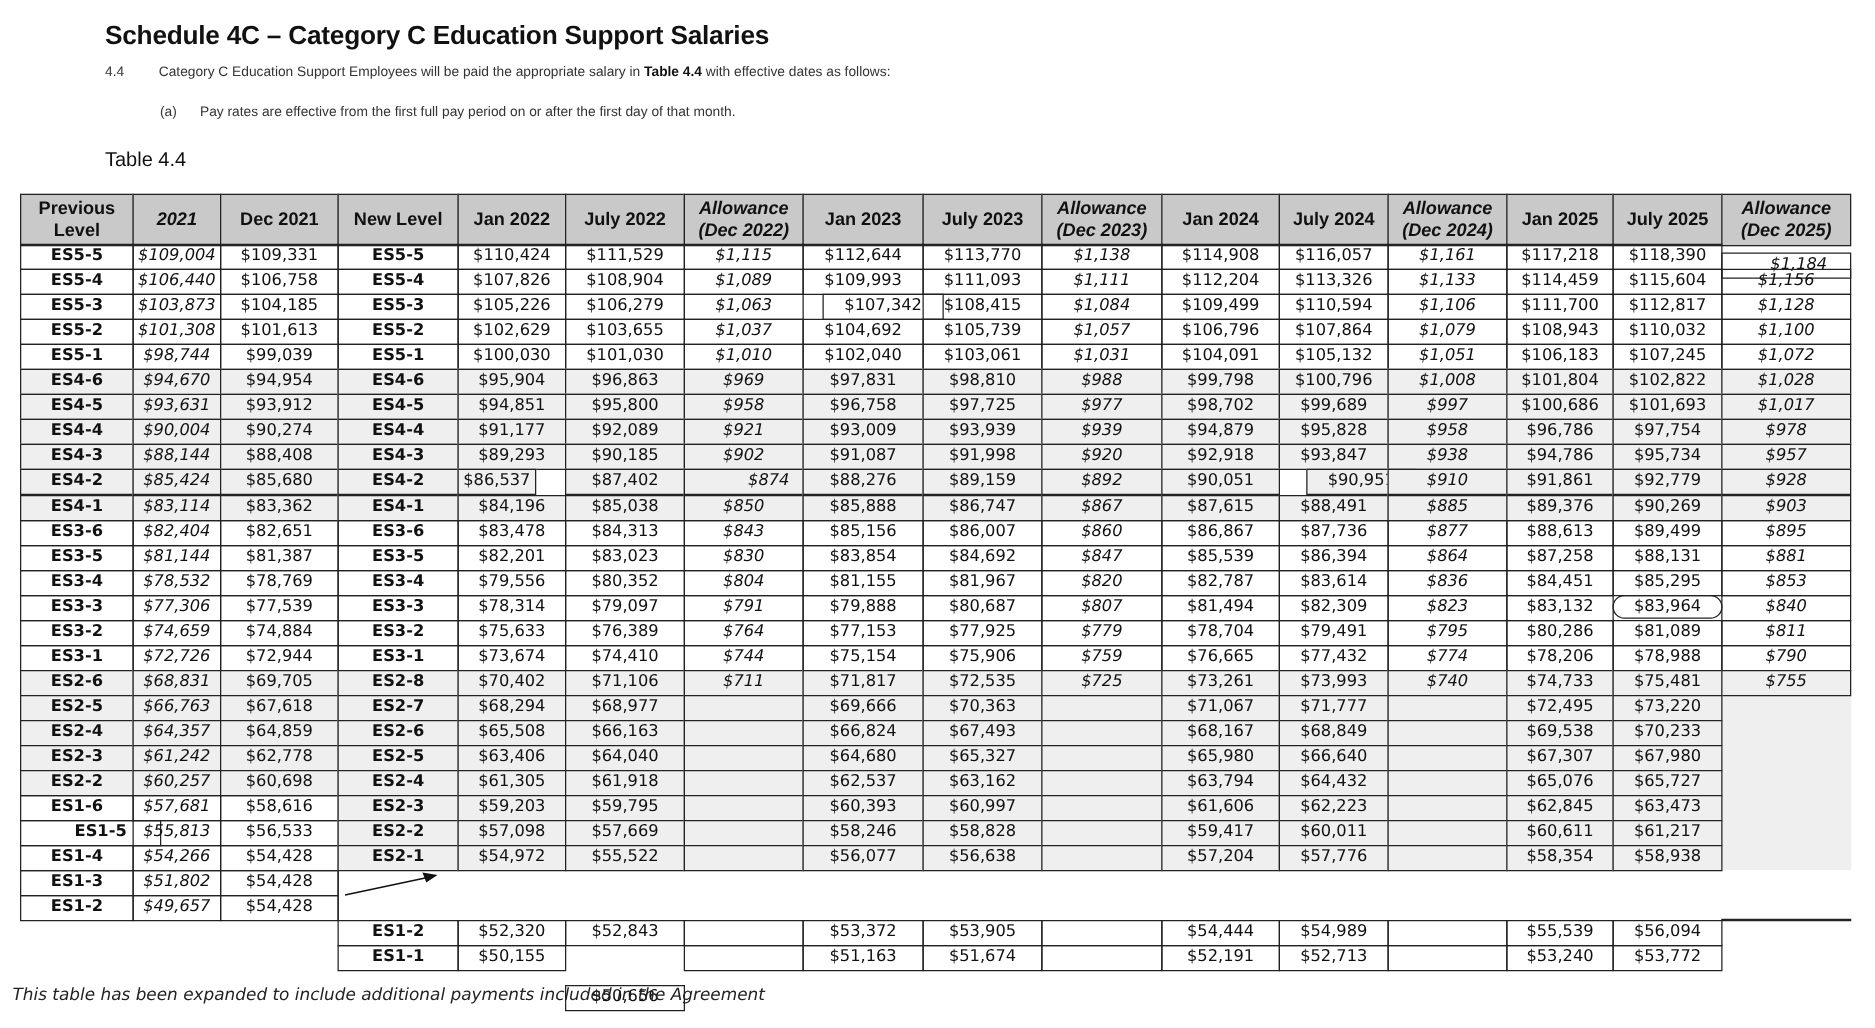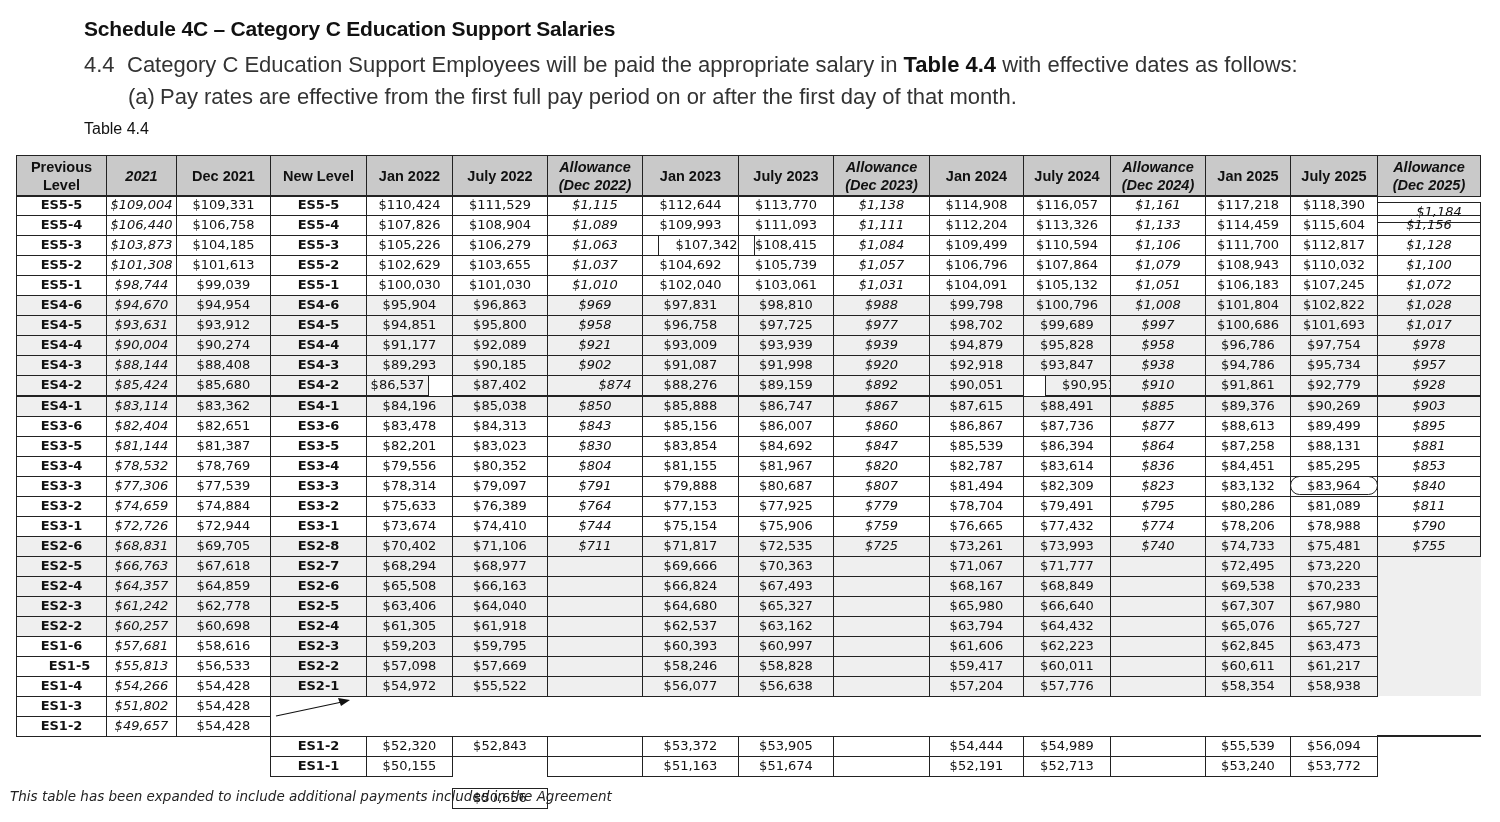--- a/index.html
+++ b/index.html
@@ -1,18 +1,18 @@
 <!DOCTYPE html>
 <html><head>
 <meta charset="utf-8">
 <style>
   html, body { margin: 0; padding: 0; background: #ffffff; }
   body { width: 1500px; height: 822px; position: relative; overflow: hidden; font-family: "Liberation Sans", sans-serif; color: #111; }
   .title { position: absolute; left: 84px; top: 17px; font-size: 21px; font-weight: bold; color: #111; letter-spacing: -0.2px; }
-  .para { position: absolute; font-size: 22px; color: #333; }
+  .para { position: absolute; font-size: 11px; color: #333; }
   .para b { color: #111; }
   .p44 { left: 84px; top: 52px; }
   .p44 .num { display: inline-block; width: 43px; }
   .pa { left: 128px; top: 84px; }
   .pa .num { display: inline-block; width: 32px; }
   .tlabel { position: absolute; left: 84px; top: 120px; font-size: 16px; color: #111; }
   .footer { position: absolute; left: 10px; top: 788px; font-size: 15px; font-style: italic; color: #222; font-family: "DejaVu Sans", sans-serif; font-size: 13.5px; }
 
   #grid { position: absolute; left: 0; top: 0; width: 1500px; height: 822px; }
   .cell { position: absolute; box-sizing: border-box; border: 1px solid #222; font-family: "DejaVu Sans", sans-serif; font-size: 13px; line-height: 18px; text-align: center; white-space: nowrap; overflow: hidden; color: #111; }
@@ -149,21 +149,21 @@
     <div class="cell  band" style="left: 176px; width: 95px; top: 575.95px; height: 21.05px;">$64,859</div>
     <div class="cell lvl band" style="left: 16px; width: 91px; top: 596px; height: 21.05px;">ES2-3</div>
     <div class="cell it band" style="left: 106px; width: 71px; top: 596px; height: 21.05px;">$61,242</div>
     <div class="cell  band" style="left: 176px; width: 95px; top: 596px; height: 21.05px;">$62,778</div>
     <div class="cell lvl band" style="left: 16px; width: 91px; top: 616.05px; height: 21.05px;">ES2-2</div>
     <div class="cell it band" style="left: 106px; width: 71px; top: 616.05px; height: 21.05px;">$60,257</div>
     <div class="cell  band" style="left: 176px; width: 95px; top: 616.05px; height: 21.05px;">$60,698</div>
     <div class="cell lvl" style="left: 16px; width: 91px; top: 636.1px; height: 21.05px;">ES1-6</div>
     <div class="cell it" style="left: 106px; width: 71px; top: 636.1px; height: 21.05px;">$57,681</div>
     <div class="cell " style="left: 176px; width: 95px; top: 636.1px; height: 21.05px;">$58,616</div>
-    <div class="cell lvl" style="left: 16px; width: 91px; top: 656.15px; height: 21.05px; padding-left: 16px;">ES1-5</div>
+    <div class="cell lvl" style="left: 16px; width: 113px; top: 656.15px; height: 21.05px; padding-left: 16px;">ES1-5</div>
     <div class="cell it" style="left: 106px; width: 71px; top: 656.15px; height: 21.05px;">$55,813</div>
     <div class="cell " style="left: 176px; width: 95px; top: 656.15px; height: 21.05px;">$56,533</div>
     <div class="cell lvl" style="left: 16px; width: 91px; top: 676.2px; height: 21.05px;">ES1-4</div>
     <div class="cell it" style="left: 106px; width: 71px; top: 676.2px; height: 21.05px;">$54,266</div>
     <div class="cell " style="left: 176px; width: 95px; top: 676.2px; height: 21.05px;">$54,428</div>
     <div class="cell lvl" style="left: 16px; width: 91px; top: 696.25px; height: 21.05px;">ES1-3</div>
     <div class="cell it" style="left: 106px; width: 71px; top: 696.25px; height: 21.05px;">$51,802</div>
     <div class="cell " style="left: 176px; width: 95px; top: 696.25px; height: 21.05px;">$54,428</div>
     <div class="cell lvl" style="left: 16px; width: 91px; top: 716.3px; height: 21.05px;">ES1-2</div>
     <div class="cell it" style="left: 106px; width: 71px; top: 716.3px; height: 21.05px;">$49,657</div>

